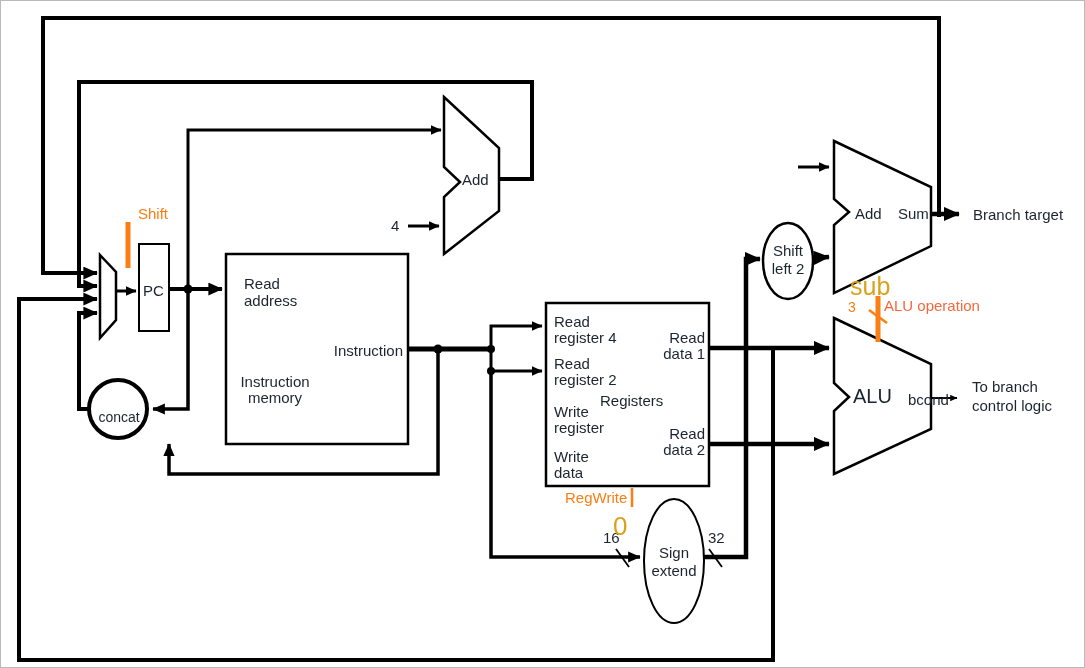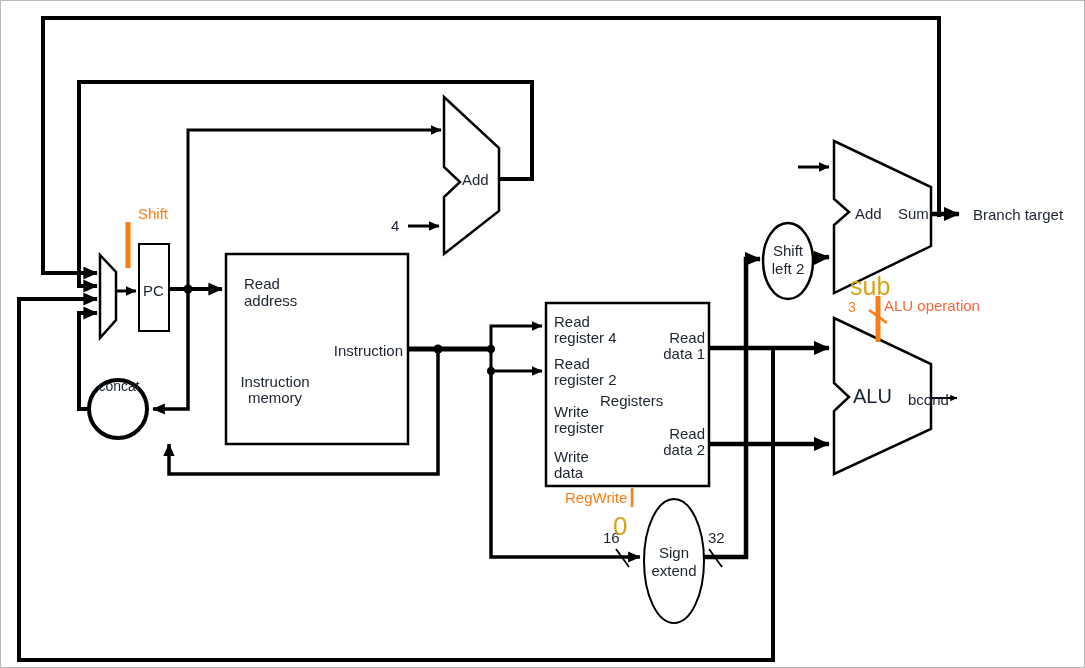--- a/index.html
+++ b/index.html
@@ -194,16 +194,20 @@
   <div class="lbl gold subtxt" style="left:849px;top:273px;">sub</div>
 
   <div class="lbl orange sm" style="left:847px;top:298px;">3</div>
 
   <div class="lbl opred" style="left:883px;top:296px;">ALU operation</div>
 
   <div class="lbl alutxt" style="left:852px;top:387px;">ALU</div>
 
   <div class="lbl" style="left:891px;top:390px;margin-left:16px;">bcond</div>
 
-
-  <div class="lbl ctr sm" style="left:118px;top:377px;">concat</div>
+  <div class="lbl" style="left:971px;top:376px;line-height:19px;">
+    <span>To branch</span>
+    <span>control logic</span>
+  </div>
+
+  <div class="lbl ctr sm" style="left:118px;top:408px;">concat</div>
 
 </div>
 
 </body></html>

